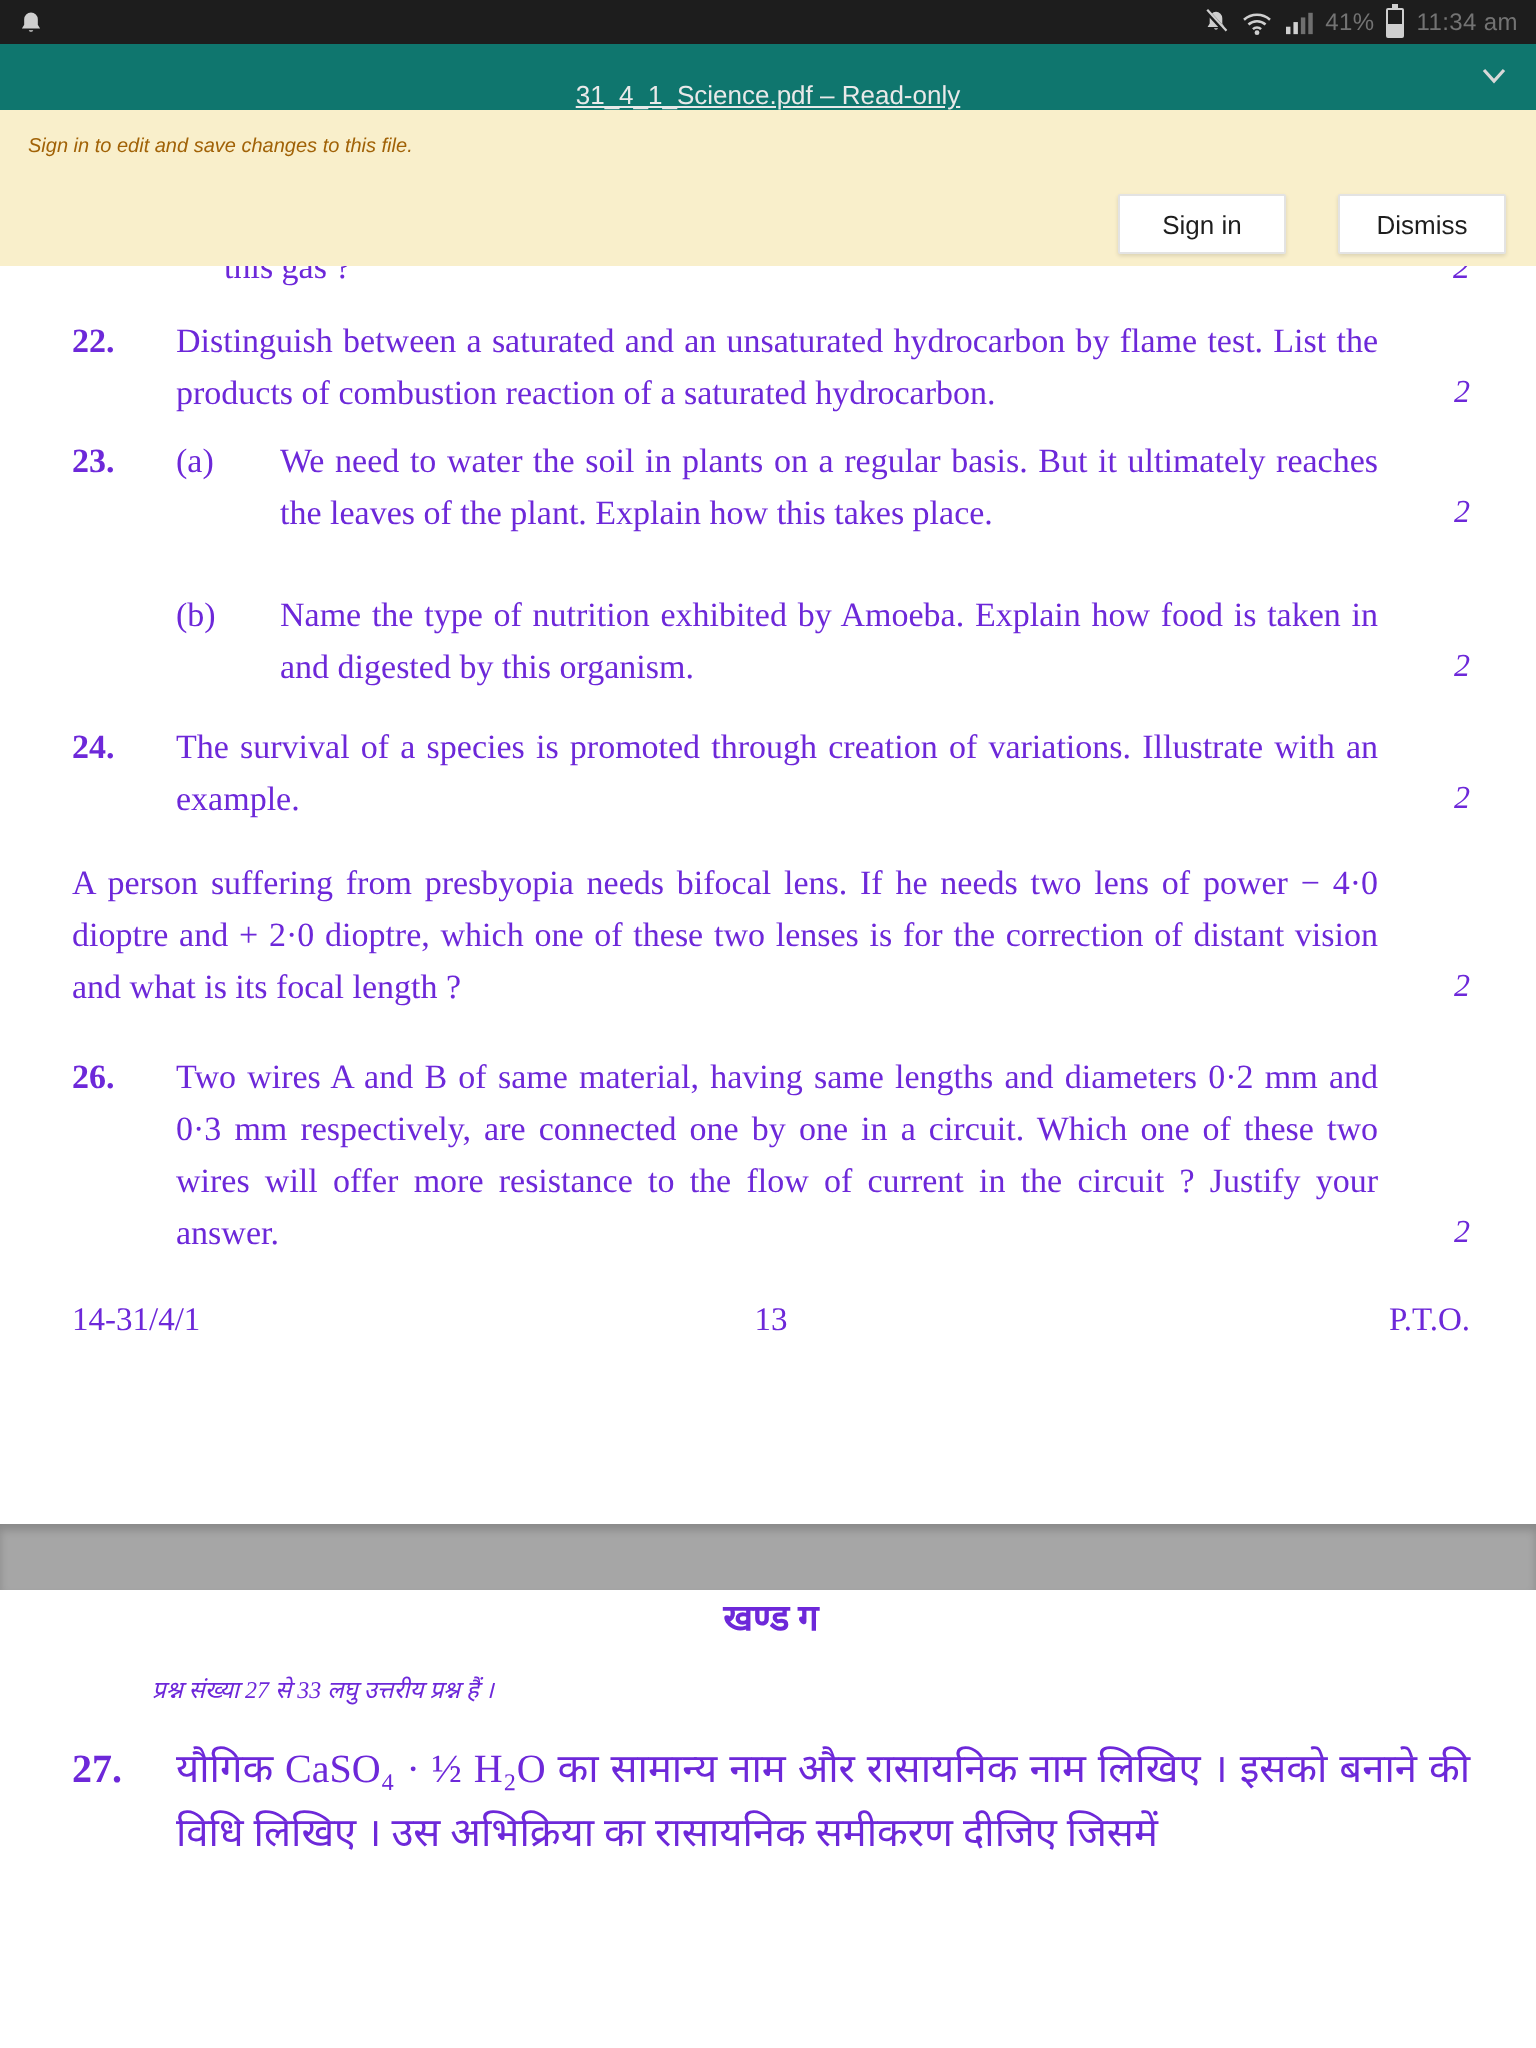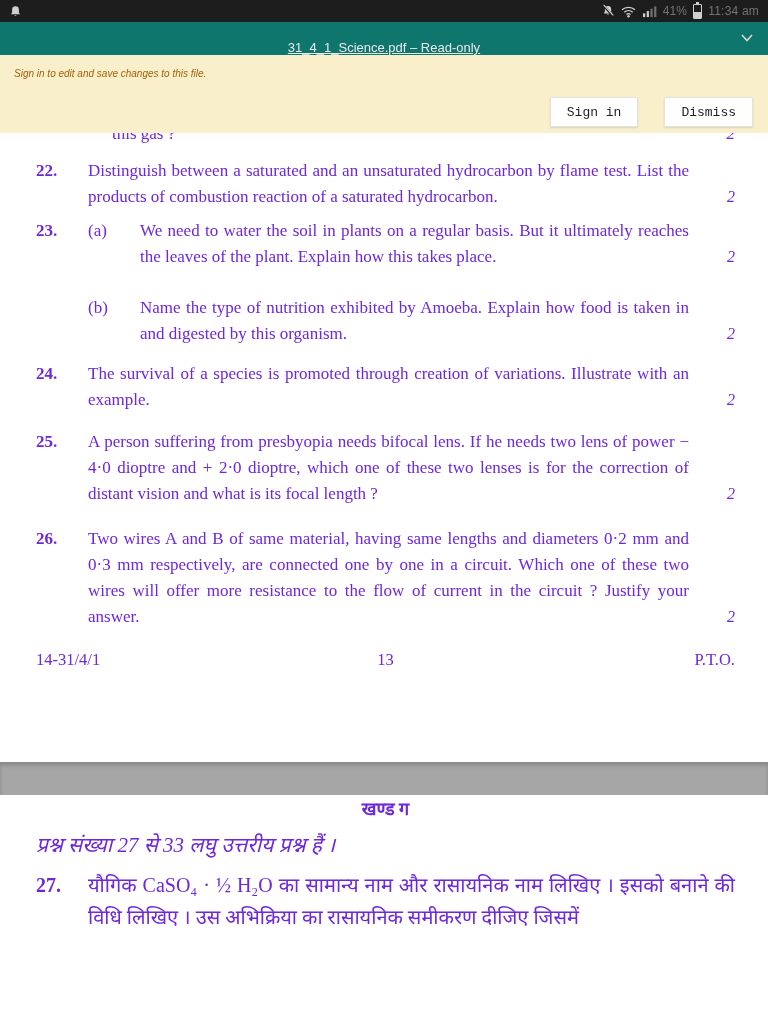--- a/index.html
+++ b/index.html
@@ -38,21 +38,21 @@
   
   .banner { flex: 0 0 78px; background: #f9efcb; position: relative; }
   .banner-msg {
     position: absolute; left: 14px; top: 13px;
     font-style: italic; font-size: 10px; color: #a16207;
   }
   .banner-buttons { position: absolute; right: 15px; bottom: 6px; display: flex; gap: 26px; }
   .banner-btn {
     min-width: 84px; height: 30px; padding: 0 16px;
     background: #ffffff; border: 1px solid #e3e3e3; border-radius: 1px;
-    font-size: 13px; color: #1e1e1e; font-family: Liberation Mono, monospace;
+    font-size: 13px; color: #1e1e1e; font-family: Liberation Sans, sans-serif;
     display: flex; align-items: center; justify-content: center;
     box-shadow: 0 1px 2px rgba(0,0,0,.12); cursor: pointer;
   }
 
   
   .doc { flex: 1 1 auto; background: #a6a6a6; overflow: hidden; }
   .page {
     background: #ffffff; color: #6d28d9;
     font-family: "Liberation Serif", "DejaVu Serif", serif;
   }
@@ -86,21 +86,21 @@
 
   
   .p1-footer {
     margin-top: 17px; position: relative;
     font-size: 16.5px; line-height: 26px; display: flex; justify-content: space-between;
   }
   .p1-footer .footer-center { position: absolute; left: 0; right: 0; text-align: center; }
 
   
   .section-title { text-align: center; font-weight: bold; font-size: 18px; line-height: 28px; }
-  .instruction { margin-top: 10px; font-style: italic; font-size: 21px; line-height: 24px; }
+  .instruction { margin-top: 10px; font-style: italic; font-size: 12px; line-height: 24px; margin-left: 40px; }
   .q27 { margin-top: 12px; font-size: 20px; line-height: 32px; }
   .q27 .q-num { line-height: 32px; }
 </style>
 </head>
 <body>
 
 <div class="screen">
 
   <div class="status-bar">
     <span class="sb-icon">
@@ -192,21 +192,20 @@
         <span class="q-marks">2</span>
       </div>
 
       <div class="q-row mt-q24">
         <span class="q-num">24.</span>
         <span class="q-text">The survival of a species is promoted through creation of variations. Illustrate with an example.</span>
         <span class="q-marks">2</span>
       </div>
 
       <div class="q-row mt-q25">
-        <span class="q-num">25.</span>
         <span class="q-text">A person suffering from presbyopia needs bifocal lens. If he needs two lens of power − 4·0 dioptre and + 2·0 dioptre, which one of these two lenses is for the correction of distant vision and what is its focal length ?</span>
         <span class="q-marks">2</span>
       </div>
 
       <div class="q-row mt-q26">
         <span class="q-num">26.</span>
         <span class="q-text">Two wires A and B of same material, having same lengths and diameters 0·2 mm and 0·3 mm respectively, are connected one by one in a circuit. Which one of these two wires will offer more resistance to the flow of current in the circuit ? Justify your answer.</span>
         <span class="q-marks">2</span>
       </div>
 

